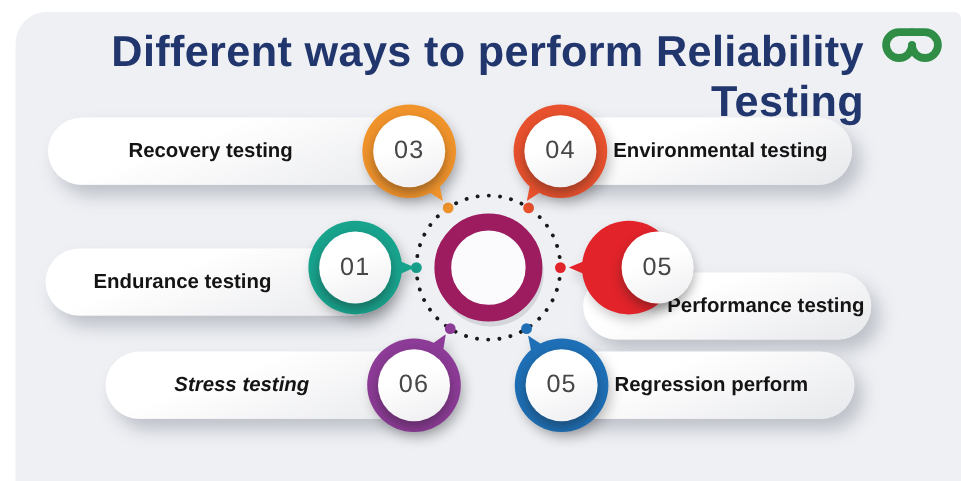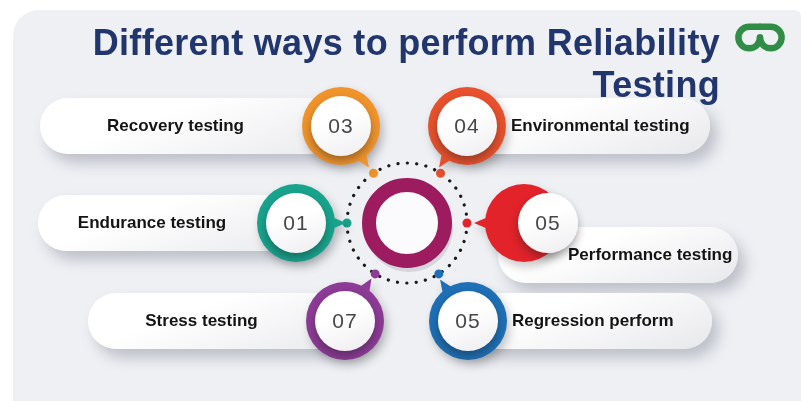--- a/index.html
+++ b/index.html
@@ -24,25 +24,25 @@
   .tail{position:absolute;left:50%;top:50%;width:26px;height:26px;margin:-13px 0 0 -13px;
         background:inherit;clip-path:polygon(0 8%,100% 50%,0 92%);
         transform:rotate(var(--a)) translateX(37px);}
   .cap{position:absolute;width:60px;height:60px;border-radius:50%;z-index:3;
        background:linear-gradient(160deg,#ffffff 40%,#ededf0 100%);
        box-shadow:0 5px 9px rgba(25,25,25,.38);
        text-align:center;line-height:60px;font-size:21px;font-weight:400;
        color:#47474a;letter-spacing:1px;}
 
   
-  .i1 .pill{left:88px; top:293px;width:283px;} .i1 .disc{left:306px;top:282px;--a:-58deg;} .i1 .cap{left:315px;top:291px;}
-  .i2 .pill{left:38px; top:195px;width:284px;} .i2 .disc{left:257px;top:184px;--a:0deg;}   .i2 .cap{left:266px;top:193px;}
+  .i1 .pill{left:88px; top:293px;width:283px;font-style:italic;} .i1 .disc{left:306px;top:282px;--a:-58deg;} .i1 .cap{left:315px;top:291px;}
+  .i2 .pill{left:38px; top:207px;width:284px;} .i2 .disc{left:257px;top:184px;--a:0deg;}   .i2 .cap{left:266px;top:193px;}
   .i3 .pill{left:40px; top:98px; width:327px;} .i3 .disc{left:302px;top:87px; --a:56deg;}  .i3 .cap{left:311px;top:96px;}
   .i4 .pill{left:441px;top:98px; width:269px;} .i4 .disc{left:428px;top:87px; --a:124deg;} .i4 .cap{left:437px;top:96px;}
-  .i5 .pill{left:498px;top:195px;width:240px;margin-top:32px;} .i5 .disc{left:485px;top:184px;--a:180deg;} .i5 .cap{left:518px;top:193px;}
+  .i5 .pill{left:486px;top:195px;width:240px;margin-top:32px;} .i5 .disc{left:485px;top:184px;--a:180deg;} .i5 .cap{left:518px;top:193px;}
   .i6 .pill{left:442px;top:293px;width:270px;} .i6 .disc{left:429px;top:282px;--a:-124deg;}.i6 .cap{left:438px;top:291px;}
 
   .hub{position:absolute;left:322px;top:138px;width:170px;height:170px;z-index:0;}
 </style>
 </head>
 <body>
 
 <div class="stage">
   <div class="panel"></div>
 
@@ -67,21 +67,21 @@
     <circle cx="116.8" cy="135.9" r="4.5" fill="#1E6FB5"></circle>
   </svg>
 
   <div class="item i1">
     <div class="disc" style="background: rgb(140, 59, 150);">
       <div class="tail"></div>
     </div>
     <div class="pill lab-center">
       <span class="label">Stress testing</span>
     </div>
-    <div class="cap">07</div>
+    <div class="cap">06</div>
   </div>
 
   <div class="item i2">
     <div class="disc" style="background: rgb(24, 163, 141);">
       <div class="tail"></div>
     </div>
     <div class="pill lab-center">
       <span class="label">Endurance testing</span>
     </div>
     <div class="cap">01</div>

